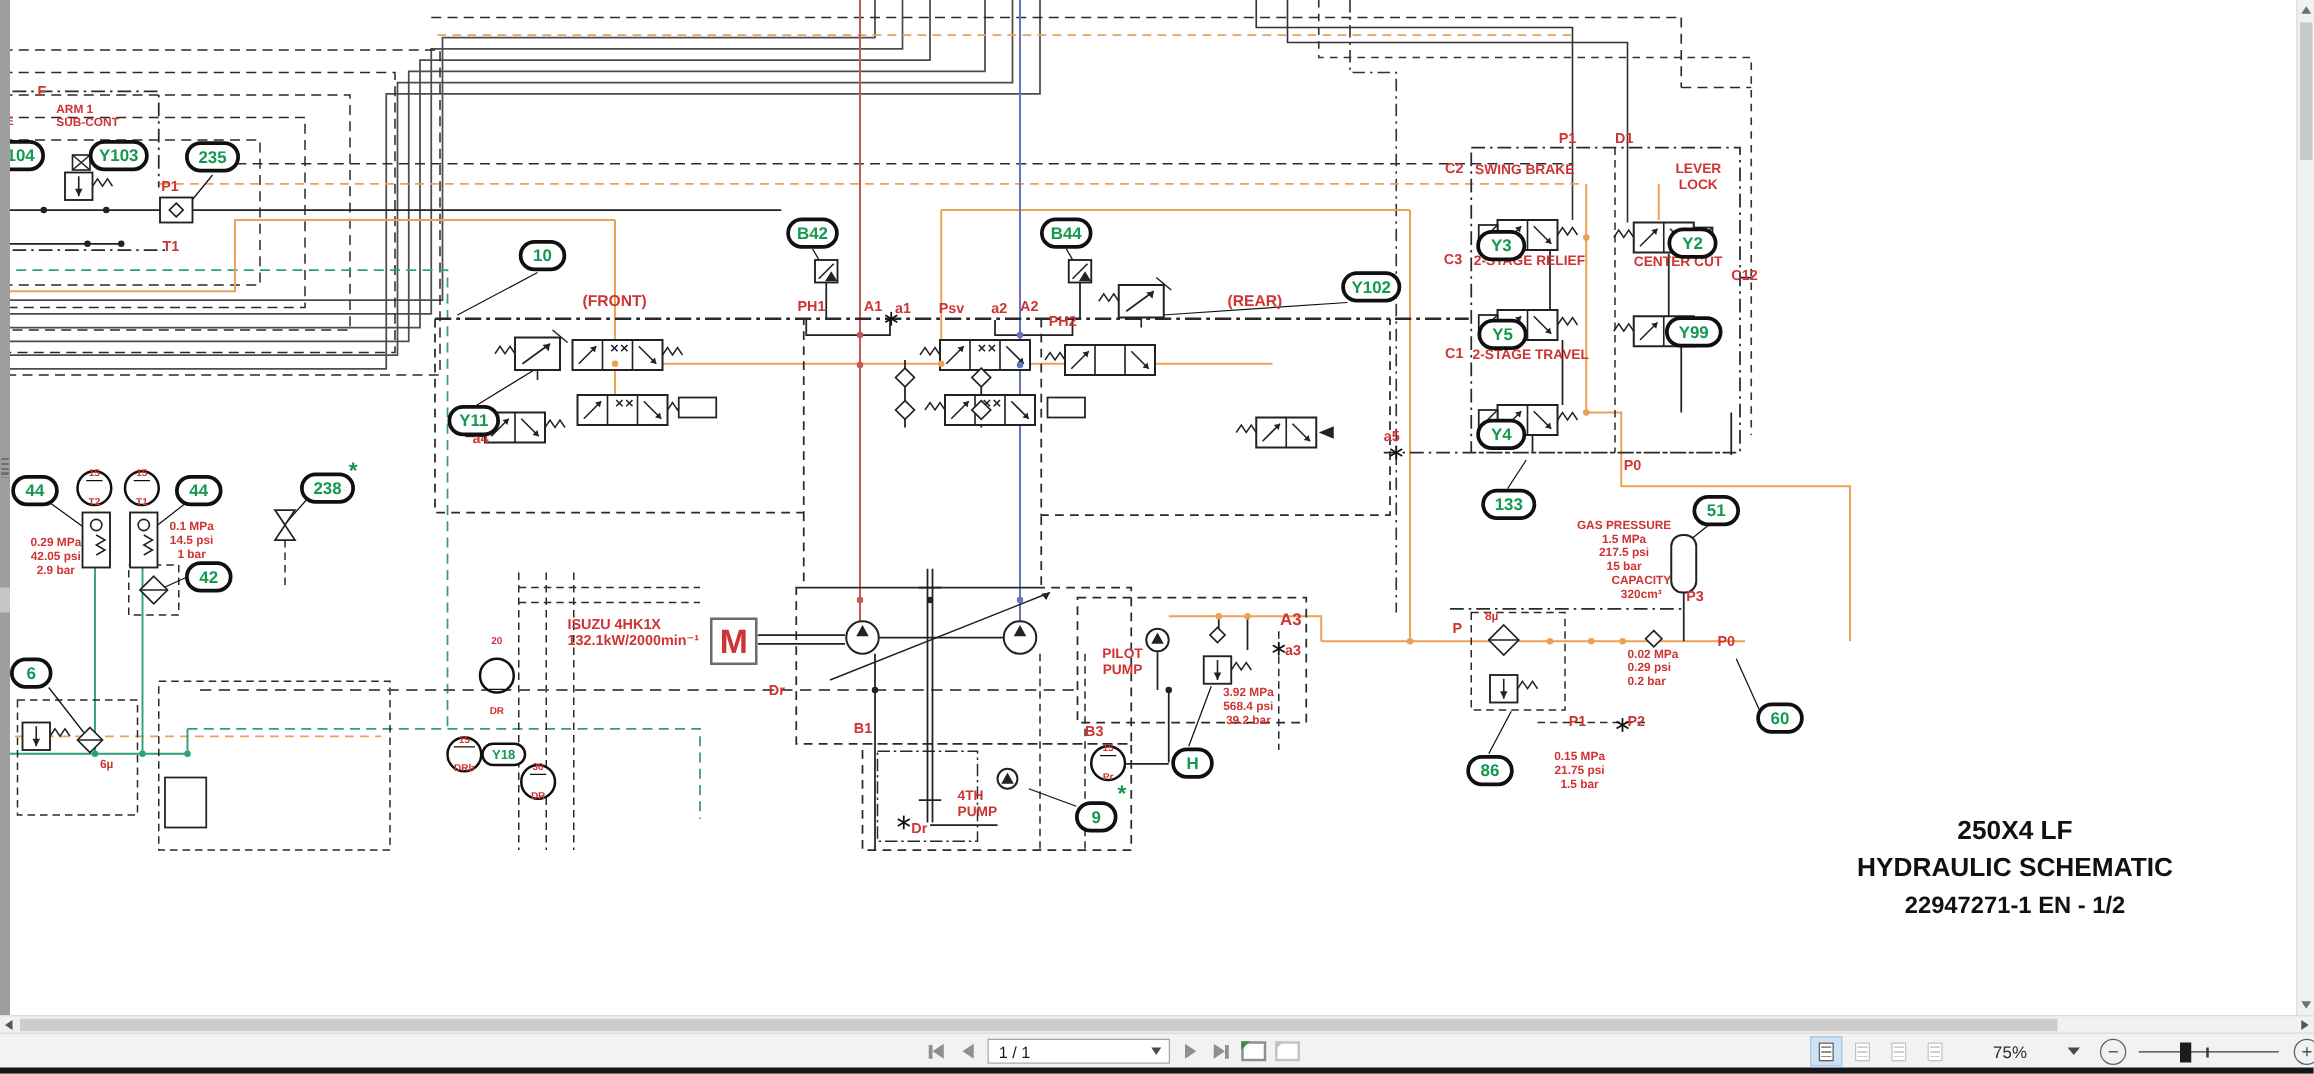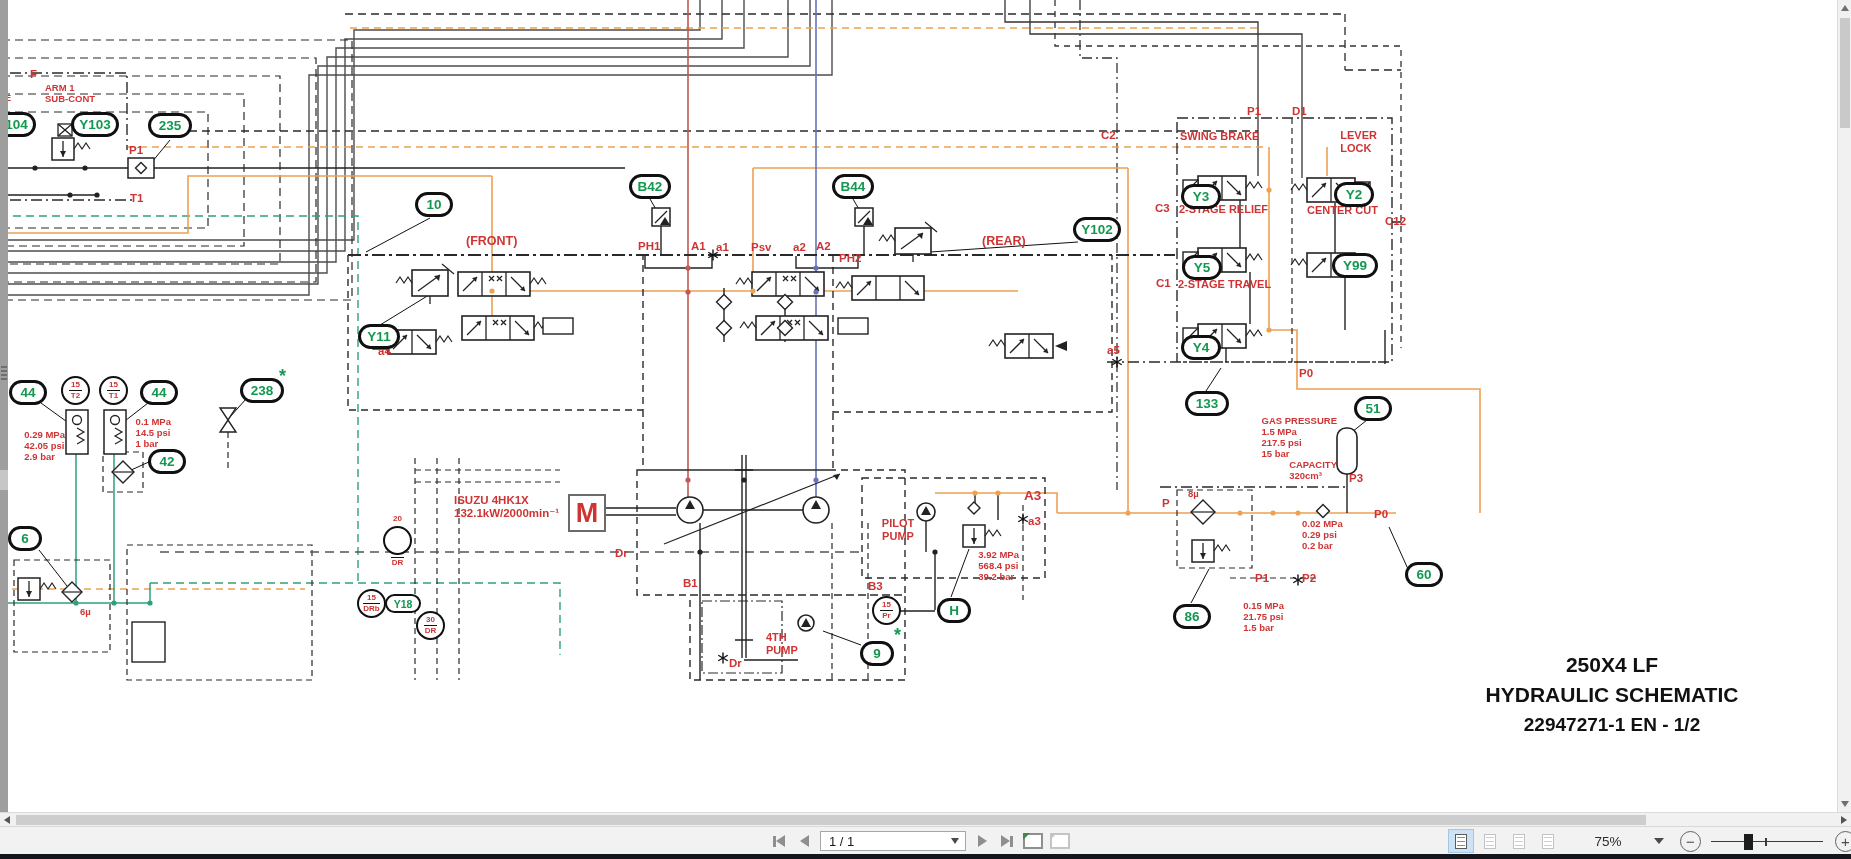--- a/index.html
+++ b/index.html
@@ -13,32 +13,32 @@
   .page svg{position:absolute;left:0;top:0;}
   #labels-layer{position:absolute;left:0;top:0;width:100%;height:100%;}
 
   .lbl{position:absolute;color:var(--red);font-weight:bold;white-space:pre-line;line-height:1.15;}
   .lbl.p{font-size:11.5px;}
   .lbl.pb{font-size:13.5px;}
   .lbl.s{font-size:9.5px;}
   .lbl.m{font-size:12.5px;}
   .lbl.m2{font-size:11px;}
   .lbl.mb{font-size:11.5px;line-height:1.1;}
-  .a-r{transform:translateX(-100%);text-align:left;}
+  .a-r{transform:translateX(-100%);text-align:center;}
   .a-c{transform:translateX(-50%);text-align:center;}
 
   .oval{position:absolute;height:25px;background:#fff;border:3px solid #101010;border-radius:14px;
         color:var(--green);font-weight:bold;font-size:13.5px;display:flex;align-items:center;
         justify-content:center;z-index:5;}
   .oval.sm{height:19px;font-size:10.5px;border-width:2.5px;}
 
   .circ{position:absolute;width:29px;height:29px;border:2.5px solid #101010;border-radius:50%;
         background:#fff;display:flex;flex-direction:column;align-items:center;justify-content:center;
         font-size:8px;font-weight:bold;color:var(--red);line-height:1;z-index:5;}
-  .circ .bot{border-top:1.3px solid #101010;padding-top:1px;margin-top:1px;min-width:13px;text-align:center;}
+  .circ .bot{border-top:1.3px solid #101010;padding-top:13px;margin-top:1px;min-width:13px;text-align:center;}
 
   .star{position:absolute;color:var(--green);font-weight:bold;font-size:18px;z-index:6;}
 
   .m-box{position:absolute;left:568px;top:494px;width:38px;height:38px;border:2px solid #6b6b6b;
          background:#fff;display:flex;align-items:center;justify-content:center;
          color:var(--red);font-weight:bold;font-size:27px;z-index:4;}
 
   .title-block{position:absolute;left:1452px;top:650px;width:320px;text-align:center;color:#111;z-index:4;}
   .title-block .t1{font-size:21px;font-weight:bold;line-height:30px;}
   .title-block .t2{font-size:21px;font-weight:bold;line-height:30px;}
@@ -56,21 +56,21 @@
   .v-arrow.up{top:5px;border-bottom:6px solid #707070;}
   .v-arrow.down{bottom:5px;border-top:6px solid #707070;}
 
   .hscroll{position:absolute;left:0;top:812px;width:1851px;height:14px;background:#f1f1f1;border-top:1px solid #dcdcdc;z-index:8;}
   .hscroll .thumb{position:absolute;left:16px;top:2px;width:1630px;height:10px;background:#cdcdcd;}
   .h-arrow{position:absolute;top:3px;width:0;height:0;border-top:4px solid transparent;border-bottom:4px solid transparent;}
   .h-arrow.left{left:4px;border-right:6px solid #555;}
   .h-arrow.right{right:4px;border-left:6px solid #555;}
 
   .toolbar{position:absolute;left:0;top:826px;width:1851px;height:28px;background:#f2f2f2;border-top:1px solid #d8d8d8;z-index:9;}
-  .nav-group{position:absolute;left:770px;top:0;height:28px;display:flex;align-items:center;gap:7px;}
+  .nav-group{position:absolute;left:740px;top:0;height:28px;display:flex;align-items:center;gap:7px;}
   .tb-btn{display:flex;align-items:center;justify-content:center;height:22px;min-width:18px;cursor:default;}
   .tri-l{width:0;height:0;border-top:6px solid transparent;border-bottom:6px solid transparent;border-right:9px solid #8f8f8f;}
   .tri-r{width:0;height:0;border-top:6px solid transparent;border-bottom:6px solid transparent;border-left:9px solid #8f8f8f;}
   .vbar{width:2.5px;height:11px;background:#8f8f8f;}
   .page-box{width:146px;height:20px;background:#fff;border:1px solid #a6a6a6;display:flex;align-items:center;
             font-size:13px;color:#1a1a1a;padding-left:8px;position:relative;}
   .page-box .caret{position:absolute;right:6px;width:0;height:0;border-left:4.5px solid transparent;
             border-right:4.5px solid transparent;border-top:6px solid #4a4a4a;}
   .winicon{width:20px;height:16px;border:2px solid #8f8f8f;position:relative;background:#fff;}
   .winicon .garrow{position:absolute;left:-2px;top:-2px;width:0;height:0;border-top:7px solid #3c8c46;border-right:7px solid transparent;}
@@ -381,21 +381,21 @@
         <div class="lbl p" style="left: 691px; top: 240px;">A1</div>
         <div class="lbl p" style="left: 716px; top: 241px;">a1</div>
         <div class="lbl p" style="left: 751px; top: 241px;">Psv</div>
         <div class="lbl p" style="left: 793px; top: 241px;">a2</div>
         <div class="lbl p" style="left: 816px; top: 240px;">A2</div>
         <div class="lbl p" style="left: 839px; top: 240px; margin-top: 12px;">PH2</div>
         <div class="lbl p" style="left: 378px; top: 345px;">a4</div>
         <div class="lbl p" style="left: 1107px; top: 344px;">a5</div>
         <div class="lbl p" style="left: 1247px; top: 105px;">P1</div>
         <div class="lbl p" style="left: 1292px; top: 105px;">D1</div>
-        <div class="lbl p" style="left: 1101px; top: 129px;">C2</div>
+        <div class="lbl p" style="left: 1156px; top: 129px;">C2</div>
         <div class="lbl m2" style="left: 1180px; top: 130px;">SWING BRAKE</div>
         <div class="lbl p" style="left: 1155px; top: 202px;">C3</div>
         <div class="lbl m2" style="left: 1179px; top: 203px;">2-STAGE RELIEF</div>
         <div class="lbl p" style="left: 1156px; top: 277px;">C1</div>
         <div class="lbl m2" style="left: 1178px; top: 278px;">2-STAGE TRAVEL</div>
         <div class="lbl m2 a-r" style="left: 1377px; top: 129px;">LEVER
 LOCK</div>
         <div class="lbl m2" style="left: 1307px; top: 204px;">CENTER CUT</div>
         <div class="lbl p" style="left: 1385px; top: 215px;">C12</div>
         <div class="lbl p" style="left: 1299px; top: 367px;">P0</div>

